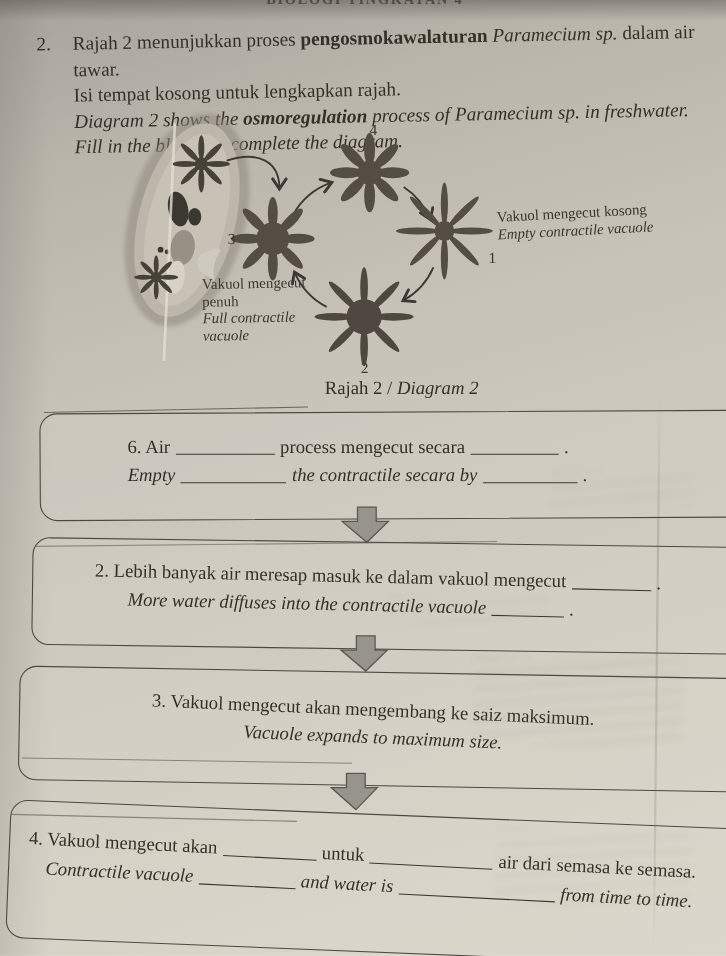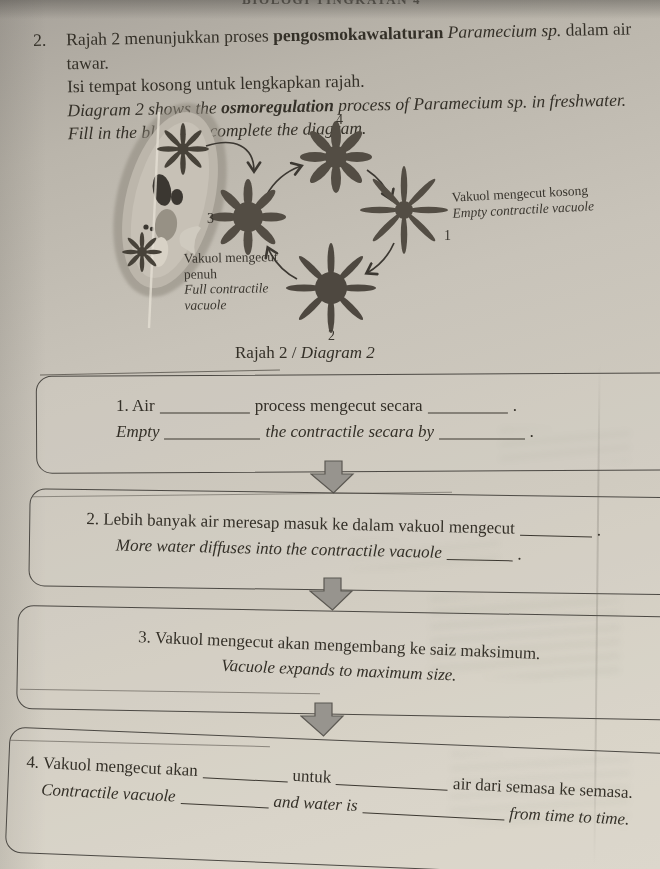--- a/index.html
+++ b/index.html
@@ -15,21 +15,21 @@
   
   .q-block{position:absolute;left:34px;top:23px;width:618px;font-size:17.5px;line-height:23.5px;transform:rotate(-1.1deg);}
   .q-row{display:flex;}
   .q-num{width:33px;flex:0 0 33px;}
   .q-rest{padding-left:33px;}
   .it{font-style:italic;}
   .bd{font-weight:bold;}
   
   .dlabel{position:absolute;font-size:13.5px;line-height:15.5px;color:#3a362f;}
   .stage-num{position:absolute;font-size:14px;color:#3a362f;}
-  .caption{position:absolute;left:235px;top:343px;width:200px;text-align:left;font-size:17px;}
+  .caption{position:absolute;left:235px;top:343px;width:200px;text-align:right;font-size:17px;}
   .diagram-svg{position:absolute;left:0;top:0;pointer-events:none;}
   
   .box{position:absolute;border:1.6px solid #4c4944;border-radius:16px;background:rgba(219,214,203,0.22);font-size:17px;}
   .box .ln{white-space:nowrap;}
   .blank{display:inline-block;border-bottom:1.3px solid #3c3831;height:15px;vertical-align:-2px;margin:0 5px;}
   
   .flow-arrow{position:absolute;}
   
   .frag{position:absolute;height:1.3px;background:#56524b;opacity:.8;}
   .fold{position:absolute;left:596px;top:362px;width:2px;height:505px;
@@ -170,21 +170,21 @@
     <div>Vakuol mengecut</div>
     <div>penuh</div>
     <div class="it">Full contractile</div>
     <div class="it">vacuole</div>
   </div>
 
   <div class="caption"><span>Rajah 2 / </span><span class="it">Diagram 2</span></div>
 
   <div class="box" style="left:36px;top:374px;width:620px;height:76px;transform:rotate(-0.3deg);padding:20px 0 0 79px;">
     <div class="ln" style="transform:rotate(0.3deg);transform-origin:left;">
-      <span>1. Air</span><span class="blank" style="width:90px;"></span><span>process mengecut secara</span><span class="blank" style="width:80px;"></span><span>.</span>
+      <span>6. Air</span><span class="blank" style="width:90px;"></span><span>process mengecut secara</span><span class="blank" style="width:80px;"></span><span>.</span>
     </div>
     <div class="ln it" style="margin-top:6px;transform:rotate(0.3deg);transform-origin:left;">
       <span>Empty</span><span class="blank" style="width:96px;"></span><span>the contractile secara by</span><span class="blank" style="width:86px;"></span><span>.</span>
     </div>
   </div>
 
   <svg class="flow-arrow" style="left:310px;top:460px;" width="46" height="35">
     <path d="M15,1 h17 v13 h11 L23.5,33 L1,14 h14 z" fill="#97948e" stroke="#5b5852" stroke-width="1.2"></path>
   </svg>
 

